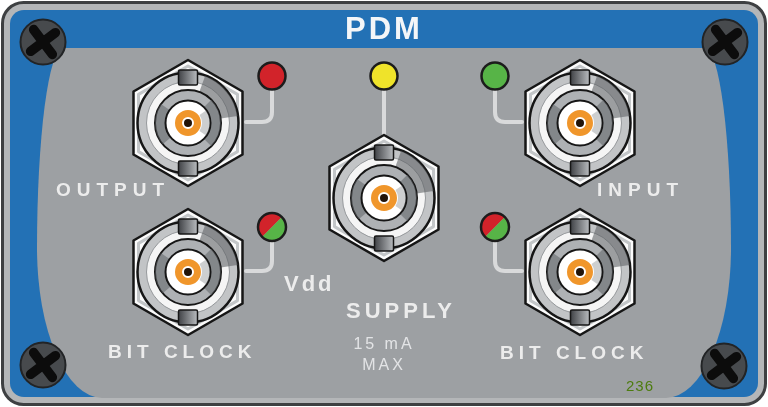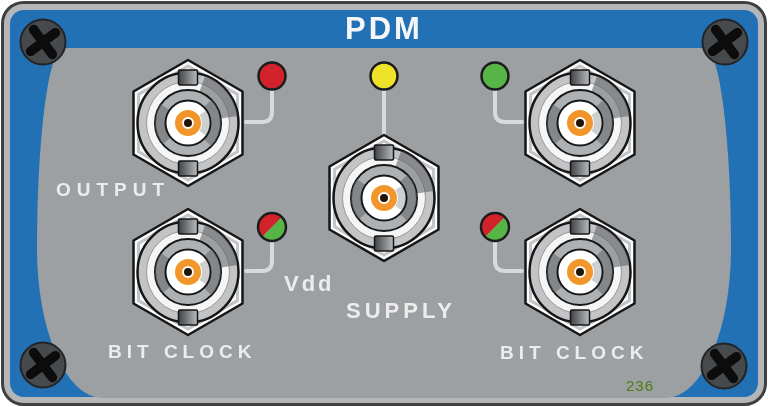--- a/index.html
+++ b/index.html
@@ -100,18 +100,21 @@
 
     <use href="#bnc" transform="translate(188,123)"></use>
     <use href="#bnc" transform="translate(580,123)"></use>
     <use href="#bnc" transform="translate(384,198)"></use>
     <use href="#bnc" transform="translate(188,272)"></use>
     <use href="#bnc" transform="translate(580,272)"></use>
   </svg>
 
   <div class="lbl lbl-output">OUTPUT</div>
   <div class="lbl lbl-title">PDM</div>
+  <div class="lbl lbl-input">INPUT</div>
   <div class="lbl lbl-bcl">BIT CLOCK</div>
   <div class="lbl lbl-bcr">BIT CLOCK</div>
   <div class="lbl lbl-vdd1">Vdd</div>
   <div class="lbl lbl-vdd2">SUPPLY</div>
+  <div class="lbl lbl-sub1">15 mA</div>
+  <div class="lbl lbl-sub2">MAX</div>
   <div class="lbl lbl-pn">236</div>
 </div>
 
 </body></html>

